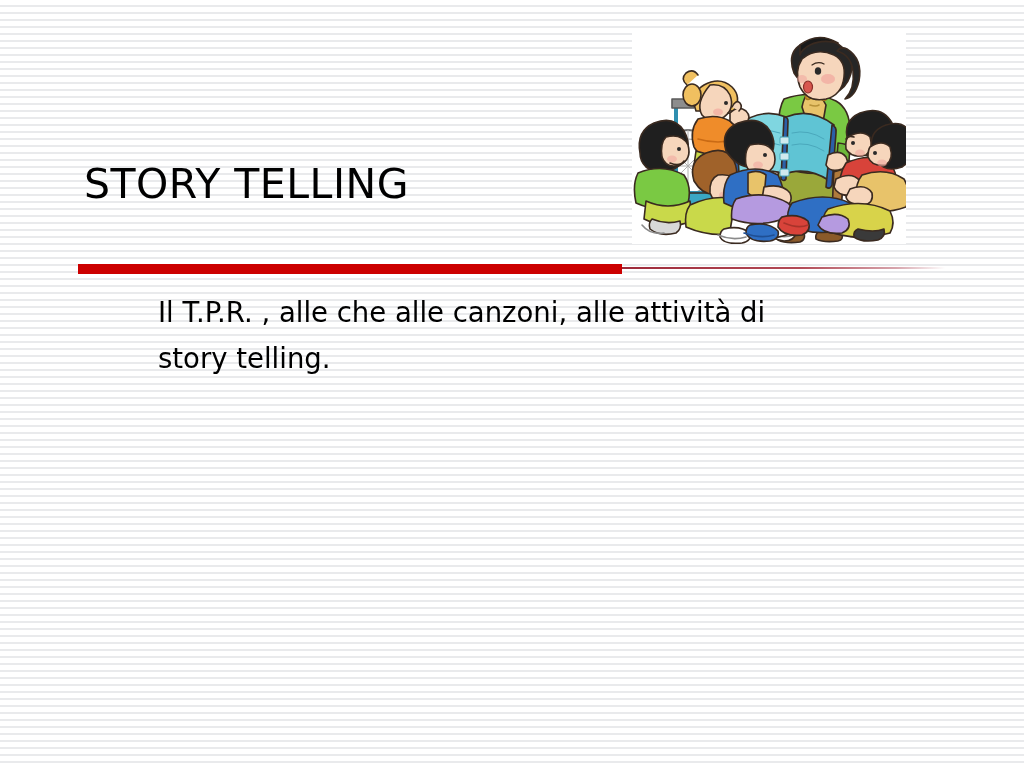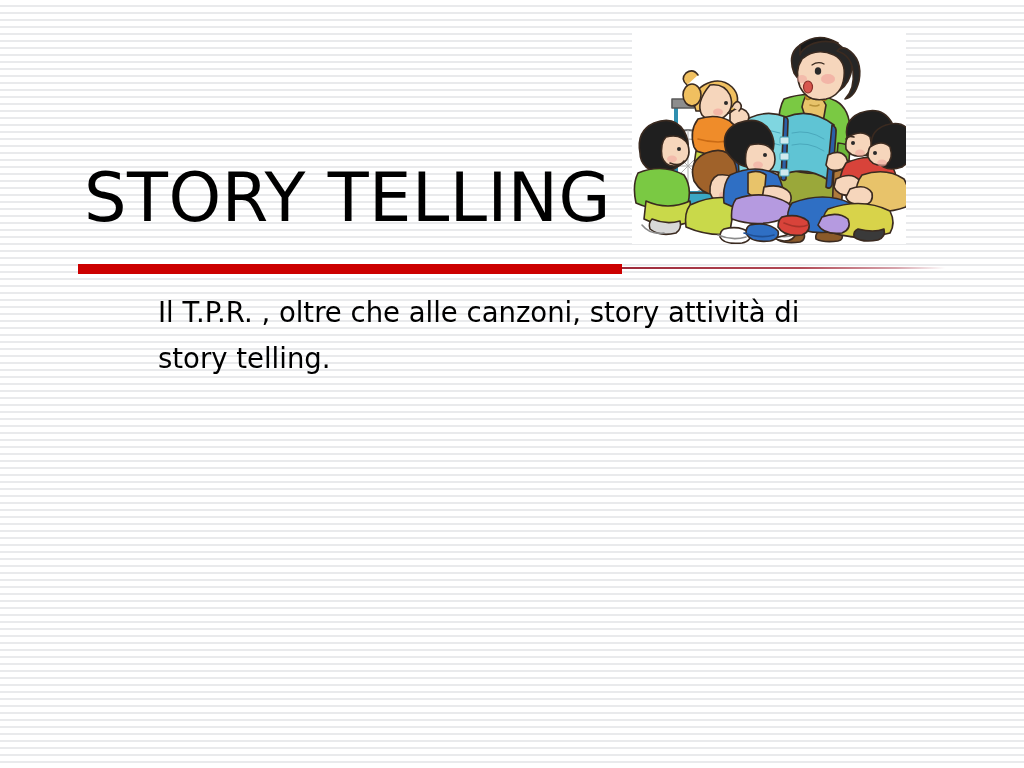--- a/index.html
+++ b/index.html
@@ -30,21 +30,21 @@
     );
     overflow: hidden;
   }
 
   
   #title {
     position: absolute;
     left: 84px;
     top: 163px;
     font-family: "DejaVu Sans", sans-serif;
-    font-size: 67px;
+    font-size: 41px;
     font-weight: 400;
     letter-spacing: 0.5px;
     color: #000000;
     line-height: 1.05;
     white-space: nowrap;
   }
 
   
   #divider {
     position: absolute;
@@ -111,21 +111,21 @@
 <div id="slide">
 
   <div id="title">STORY TELLING</div>
 
   <div id="divider">
     <div id="divider-thick"></div>
     <div id="divider-thin"></div>
   </div>
 
   <div id="body-text">
-    <p class="para">Il T.P.R. , oltre che alle canzoni, story attività di</p>
+    <p class="para">Il T.P.R. , alle che alle canzoni, alle attività di</p>
     <p class="para">story telling.</p>
   </div>
 
   <div id="picture">
     <svg viewBox="0 0 274 211" xmlns="http://www.w3.org/2000/svg">
       <rect x="0" y="0" width="274" height="211" fill="#ffffff"></rect>
 
       <g stroke="#3a2a20" stroke-width="1.6" stroke-linejoin="round" stroke-linecap="round">
 
         <g>

